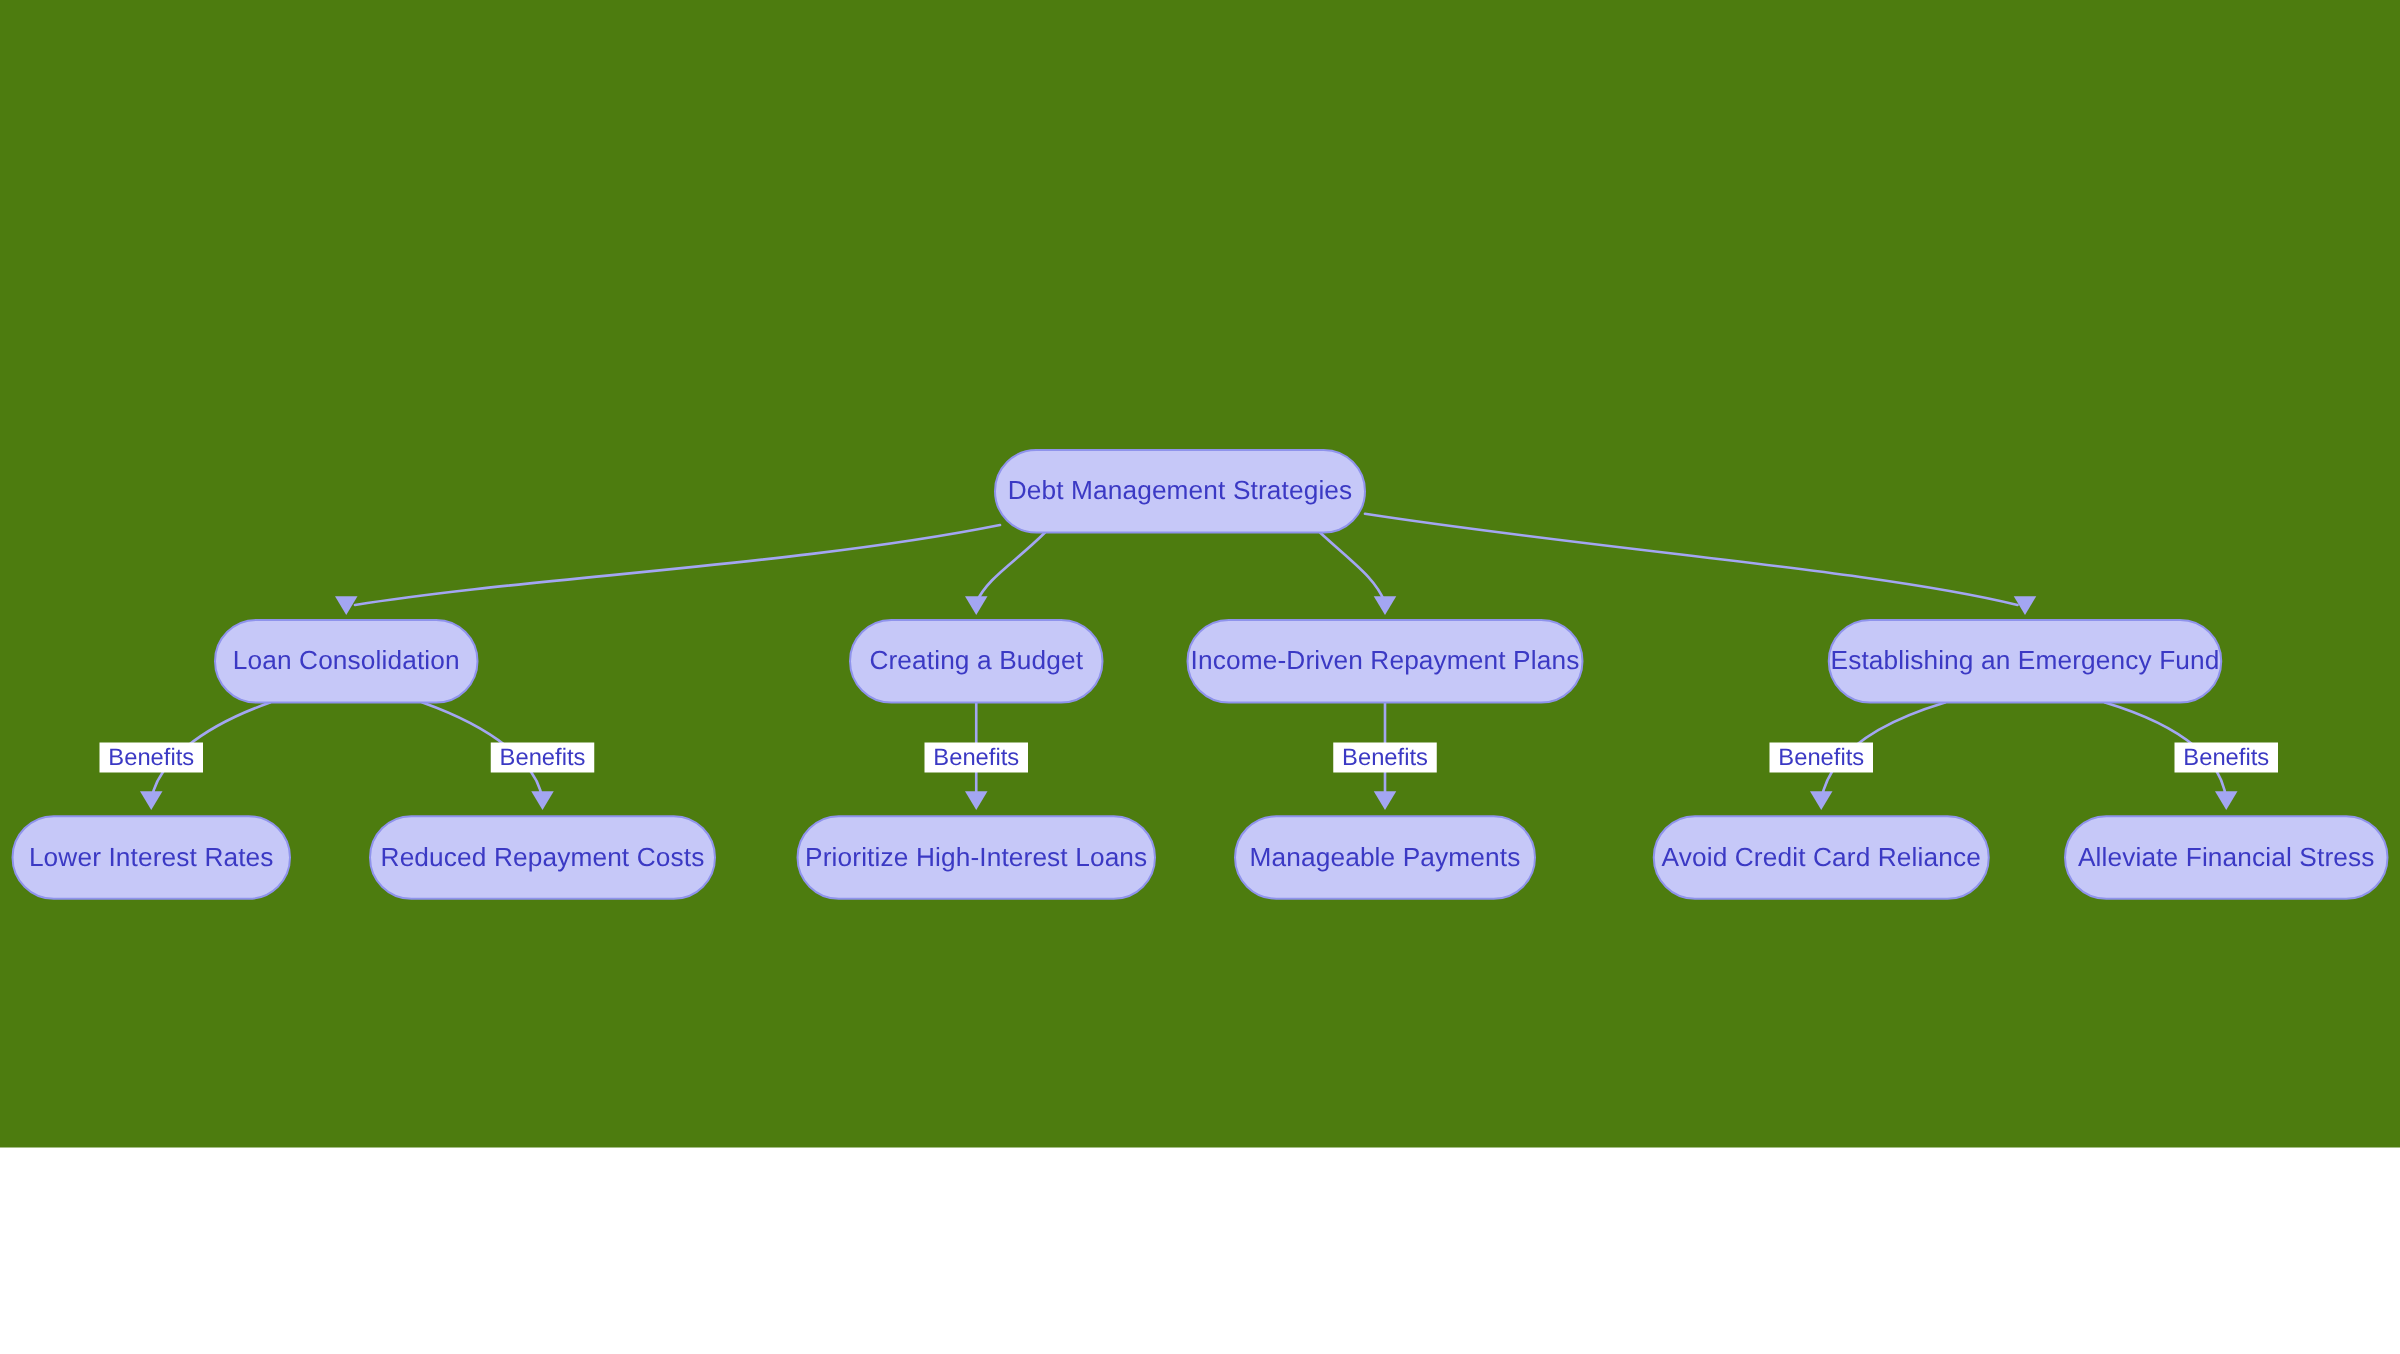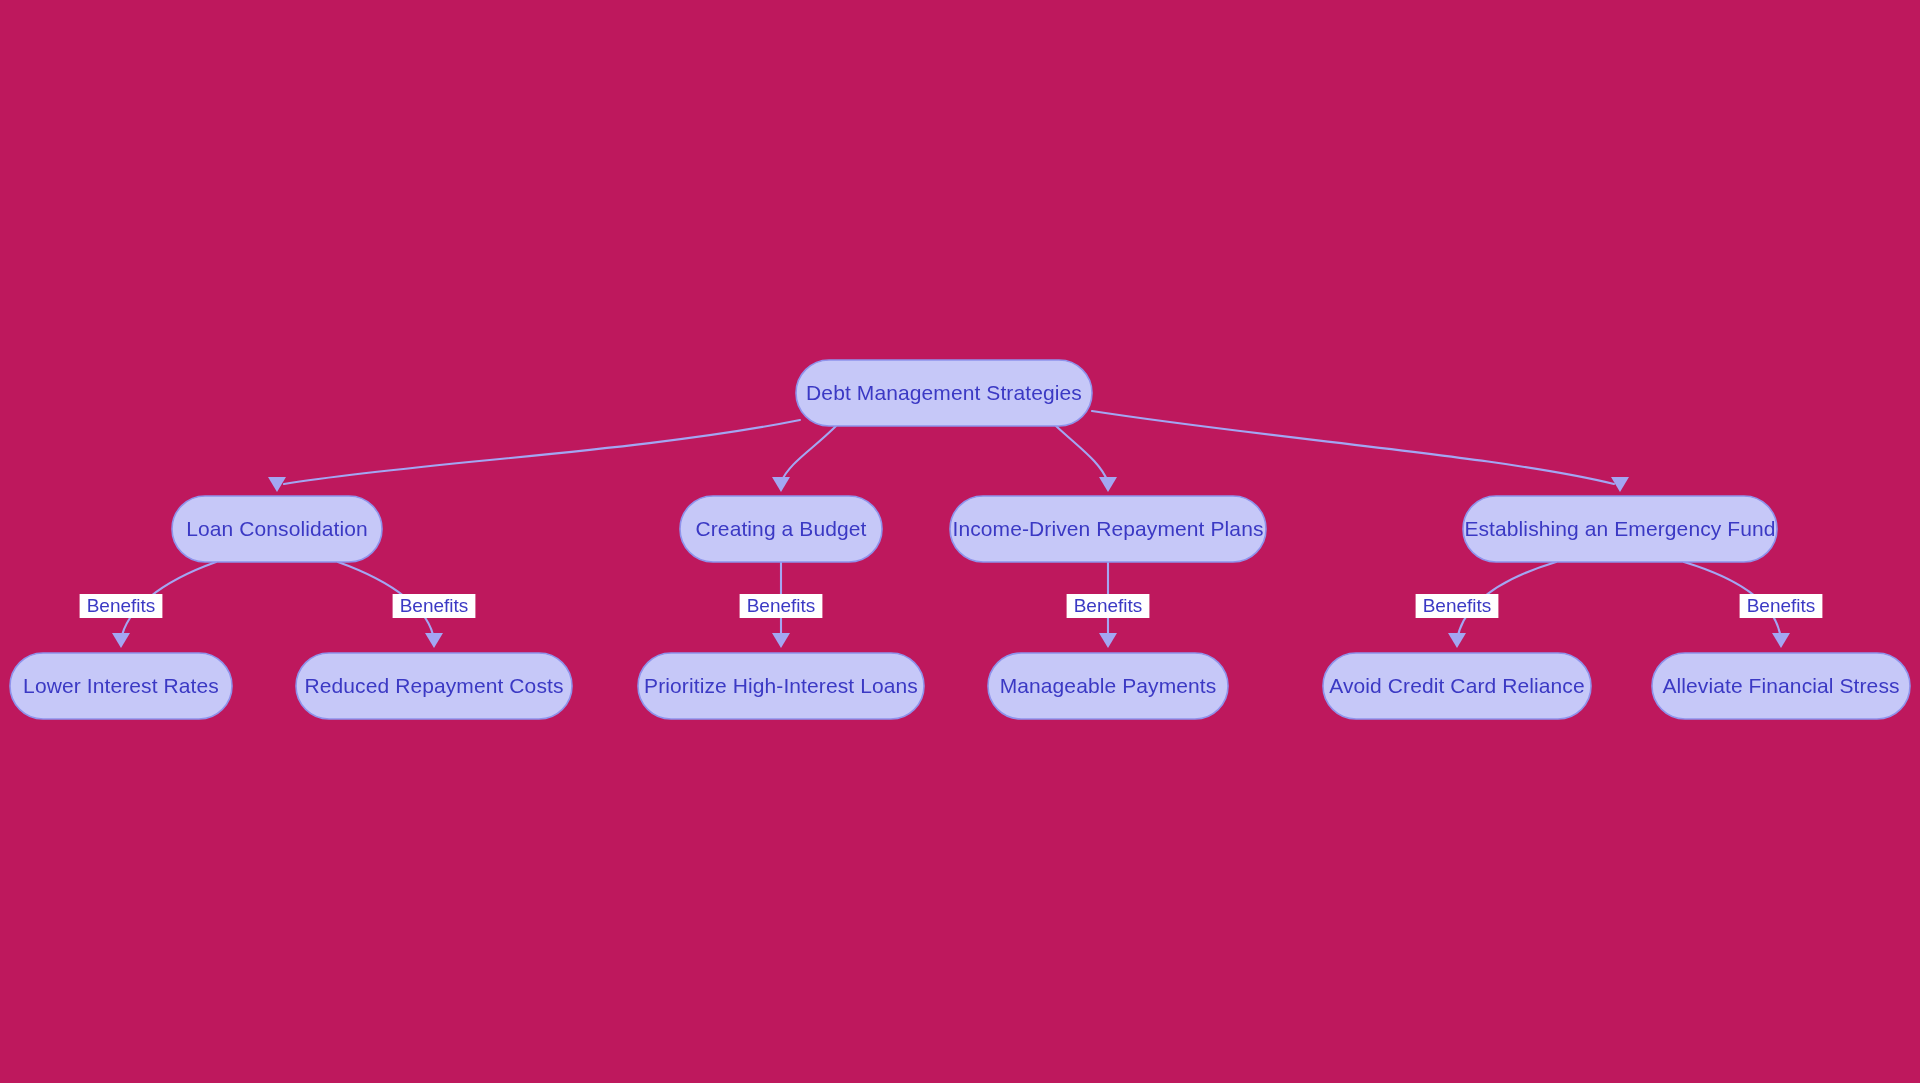--- a/index.html
+++ b/index.html
@@ -10,22 +10,22 @@
   }
   body {
     width: 1920px;
     height: 1083px;
     overflow: hidden;
     font-family: "Liberation Sans", "DejaVu Sans", sans-serif;
   }
   #flowchart-root {
     position: relative;
     width: 1920px;
-    height: 1083px;
-    background: #be185d;
+    height: 918px;
+    background: #4d7c0f;
   }
   svg#flowchart-svg {
     display: block;
     width: 1920px;
     height: 1083px;
   }
   .node-shape {
     fill: #c6c8f8;
     stroke: #8f93ec;
     stroke-width: 1.6;

